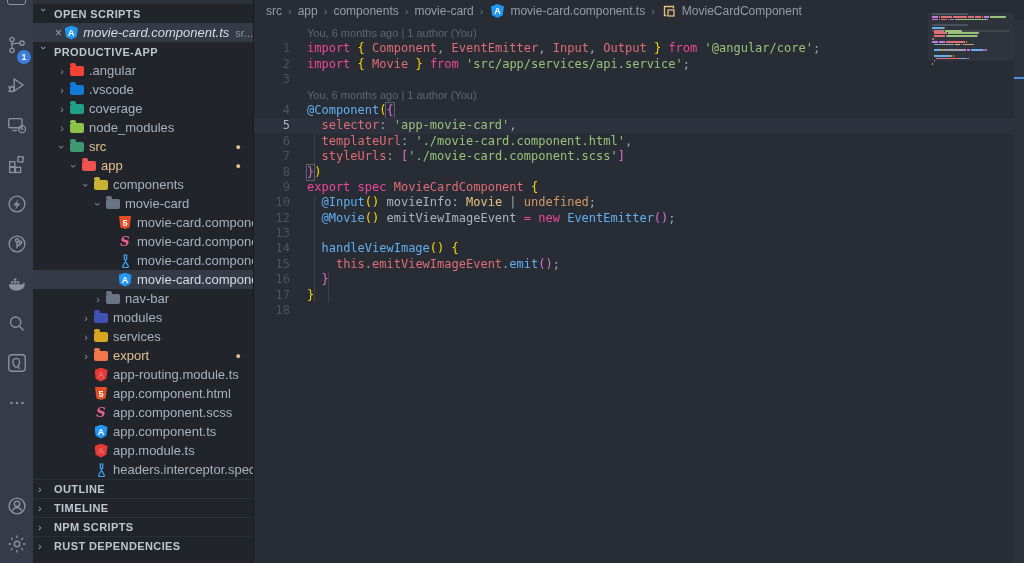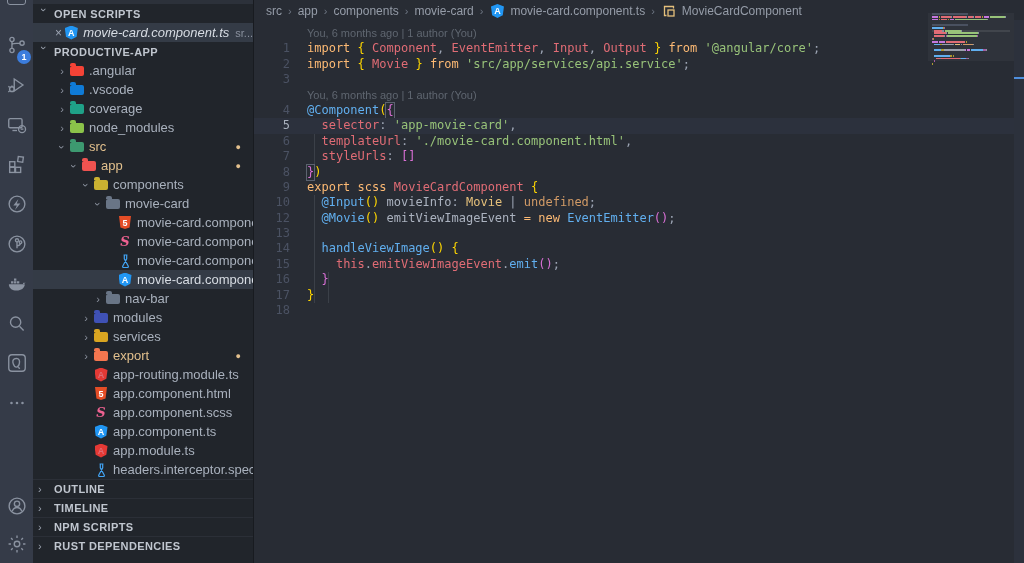--- a/index.html
+++ b/index.html
@@ -77,21 +77,21 @@
   #code { position:absolute; top:22px; left:0; right:10px; bottom:0;
           font-family:"DejaVu Sans Mono", monospace; font-size:12px; padding-top:4px; }
   .crow { position:relative; height:15.4px; line-height:15.4px; display:flex; white-space:pre; }
   .crow.current { background:#2c313d; }
   .lnum { width:36px; text-align:right; color:#4b5263; flex:none; margin-right:17px;
           font-size:12px; }
   .crow.current .lnum { color:#a8b0bc; }
   .blame-row { color:#5f6670; font-family:"Liberation Sans", sans-serif; font-size:11px;
                margin-left:53px; }
   .inline-blame { color:#596070; margin-left:56px; }
-  .kw{color:#fdba74;} .red{color:#e06c75;} .str{color:#98c379;text-align:center;} .blu{color:#61afef;}
+  .kw{color:#ec4899;} .red{color:#e06c75;} .str{color:#98c379;text-align:center;} .blu{color:#61afef;}
   .gld{color:#e5c07b;} .org{color:#d19a66;} .pun{color:#9da5b4;} .txt{color:#abb2bf;}
   .b1{color:#ffd700;} .b2{color:#da70d6;}
   .b2m{color:#da70d6; outline:1px solid #5c6370;}
   .guide { position:absolute; width:1px; background:#3b4048; }
 
   
   #minimap { position:absolute; top:13px; right:14px; width:78px; }
   .mm-row { height:1.9px; margin-bottom:0.9px; display:flex; }
   .mm-row span { height:100%; display:inline-block; }
   .mm-cur { background:rgba(255,255,255,.09); }
@@ -450,23 +450,23 @@
       <div class="guide" style="left:74px; top:250px; height:31px;"></div>
       <div id="rows">
           <div class="crow"><span class="blame-row">You, 6 months ago | 1 author (You)</span></div>
           <div class="crow"><span class="lnum">1</span><span class="kw">import</span><span class="txt"> </span><span class="b1">{</span><span class="txt"> </span><span class="red">Component</span><span class="pun">,</span><span class="txt"> </span><span class="red">EventEmitter</span><span class="pun">,</span><span class="txt"> </span><span class="red">Input</span><span class="pun">,</span><span class="txt"> </span><span class="red">Output</span><span class="txt"> </span><span class="b1">}</span><span class="txt"> </span><span class="kw">from</span><span class="txt"> </span><span class="str">'@angular/core'</span><span class="pun">;</span></div>
           <div class="crow"><span class="lnum">2</span><span class="kw">import</span><span class="txt"> </span><span class="b1">{</span><span class="txt"> </span><span class="red">Movie</span><span class="txt"> </span><span class="b1">}</span><span class="txt"> </span><span class="kw">from</span><span class="txt"> </span><span class="str">'src/app/services/api.service'</span><span class="pun">;</span></div>
           <div class="crow"><span class="lnum">3</span></div>
           <div class="crow"><span class="blame-row">You, 6 months ago | 1 author (You)</span></div>
           <div class="crow"><span class="lnum">4</span><span class="blu">@Component</span><span class="b1">(</span><span class="b2m">{</span></div>
           <div class="crow current"><span class="lnum">5</span><span class="txt">  </span><span class="red">selector</span><span class="pun">:</span><span class="txt"> </span><span class="str">'app-movie-card'</span><span class="pun">,</span></div>
           <div class="crow"><span class="lnum">6</span><span class="txt">  </span><span class="red">templateUrl</span><span class="pun">:</span><span class="txt"> </span><span class="str">'./movie-card.component.html'</span><span class="pun">,</span></div>
-          <div class="crow"><span class="lnum">7</span><span class="txt">  </span><span class="red">styleUrls</span><span class="pun">:</span><span class="txt"> </span><span class="b2">[</span><span class="b2">]</span></div>
+          <div class="crow"><span class="lnum">7</span><span class="txt">  </span><span class="red">styleUrls</span><span class="pun">:</span><span class="txt"> </span><span class="b2">[</span><span class="str">'./movie-card.component.scss'</span><span class="b2">]</span></div>
           <div class="crow"><span class="lnum">8</span><span class="b2m">}</span><span class="b1">)</span></div>
-          <div class="crow"><span class="lnum">9</span><span class="kw">export</span><span class="txt"> </span><span class="kw">scss</span><span class="txt"> </span><span class="red">MovieCardComponent</span><span class="txt"> </span><span class="b1">{</span></div>
+          <div class="crow"><span class="lnum">9</span><span class="kw">export</span><span class="txt"> </span><span class="kw">spec</span><span class="txt"> </span><span class="red">MovieCardComponent</span><span class="txt"> </span><span class="b1">{</span></div>
           <div class="crow"><span class="lnum">10</span><span class="txt">  </span><span class="blu">@Input</span><span class="b1">()</span><span class="txt"> movieInfo</span><span class="pun">:</span><span class="txt"> </span><span class="gld">Movie</span><span class="txt"> </span><span class="pun">|</span><span class="txt"> </span><span class="org">undefined</span><span class="pun">;</span></div>
           <div class="crow"><span class="lnum">12</span><span class="txt">  </span><span class="blu">@Movie</span><span class="b1">()</span><span class="txt"> emitViewImageEvent </span><span class="kw">=</span><span class="txt"> </span><span class="kw">new</span><span class="txt"> </span><span class="blu">EventEmitter</span><span class="b2">()</span><span class="pun">;</span></div>
           <div class="crow"><span class="lnum">13</span></div>
           <div class="crow"><span class="lnum">14</span><span class="txt">  </span><span class="blu">handleViewImage</span><span class="b1">()</span><span class="txt"> </span><span class="b1">{</span></div>
           <div class="crow"><span class="lnum">15</span><span class="txt">    </span><span class="red">this</span><span class="pun">.</span><span class="red">emitViewImageEvent</span><span class="pun">.</span><span class="blu">emit</span><span class="b2">()</span><span class="pun">;</span></div>
           <div class="crow"><span class="lnum">16</span><span class="txt">  </span><span class="b2">}</span></div>
           <div class="crow"><span class="lnum">17</span><span class="b1">}</span></div>
           <div class="crow"><span class="lnum">18</span></div>
         </div>
     </div>

